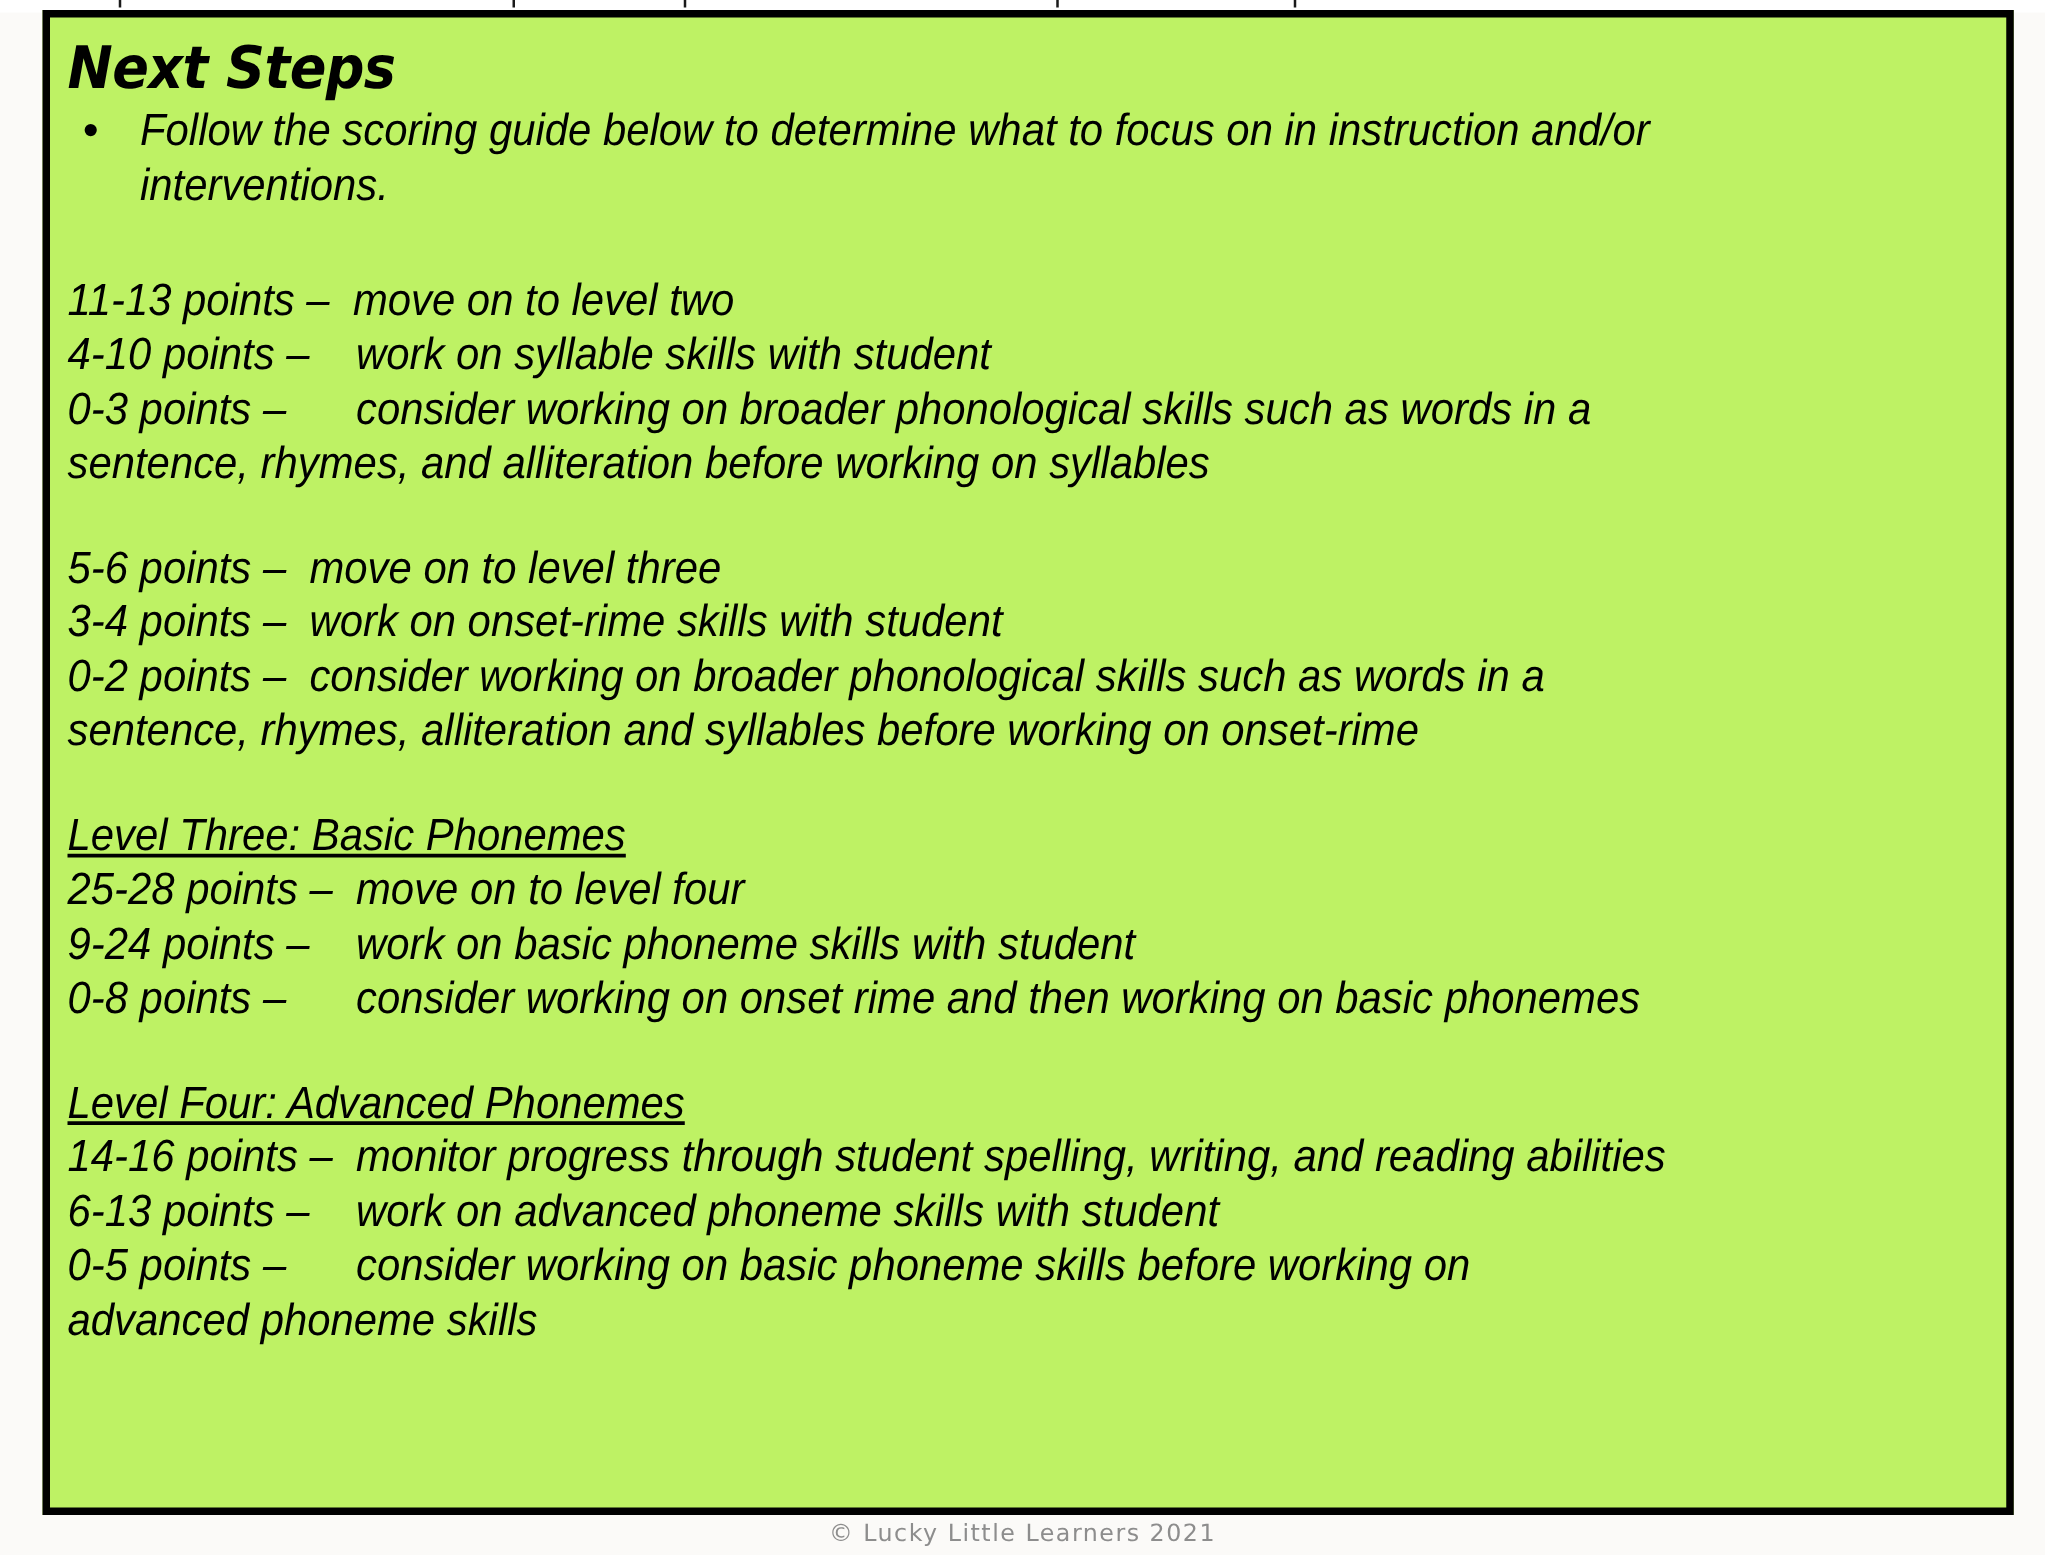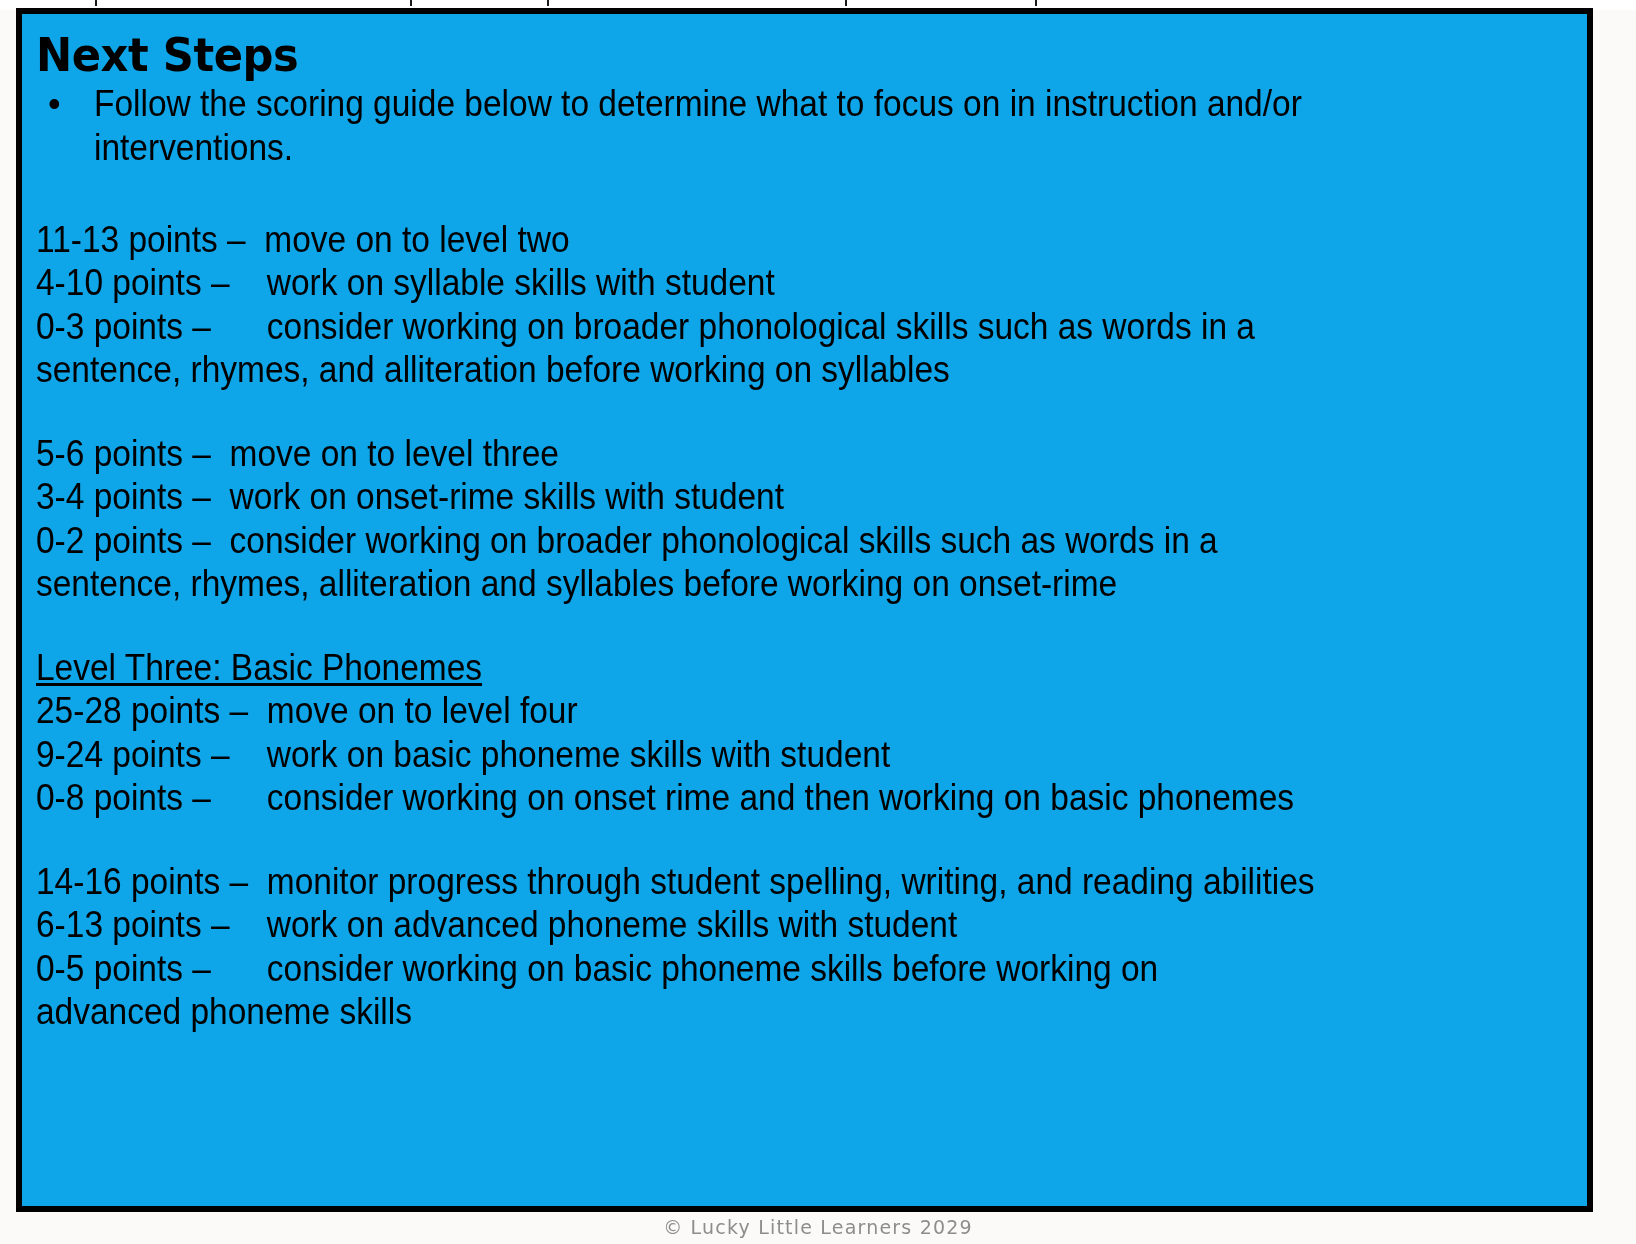--- a/index.html
+++ b/index.html
@@ -30,27 +30,28 @@
     position: absolute;
     bottom: 4px;
     width: 2px;
     height: 7px;
     background: #1a1a1a;
   }
 
   
   .content-box {
     position: absolute;
-    left: 16px;
+    left: 34px;
     top: 8px;
     width: 1577px;
     height: 1204px;
     box-sizing: border-box;
     border: 6px solid #000000;
-    background: #0ea5e9;
+    background: #bef264;
+    font-style: italic;
   }
 
   .inner {
     padding: 16px 14px 0 14px;
   }
 
   .heading {
     font-family: "DejaVu Sans", sans-serif;
     font-weight: 700;
     font-size: 47px;
@@ -183,22 +184,23 @@
     <div class="level-block">
       <div><span class="level-title">Level Three: Basic Phonemes</span></div>
       <p class="score-line"><span>25-28 points – </span><span> move on to level four</span></p>
       <p class="score-line"><span>9-24 points – </span><span>   work on basic phoneme skills with student</span></p>
       <p class="score-line"><span>0-8 points – </span><span>     consider working on onset rime and then working on basic phonemes</span></p>
     </div>
 
     <div class="gap-small"></div>
 
     <div class="level-block">
+      <div><span class="level-title">Level Four: Advanced Phonemes</span></div>
       <p class="score-line"><span>14-16 points – </span><span> monitor progress through student spelling, writing, and reading abilities</span></p>
       <p class="score-line"><span>6-13 points – </span><span>   work on advanced phoneme skills with student</span></p>
       <p class="score-line"><span>0-5 points – </span><span>     consider working on basic phoneme skills before working on</span></p>
       <p class="wrap-line">advanced phoneme skills</p>
     </div>
 
   </div>
 </div>
 
-<div class="footer">© Lucky Little Learners 2029</div>
+<div class="footer">© Lucky Little Learners 2021</div>
 
 </body></html>

